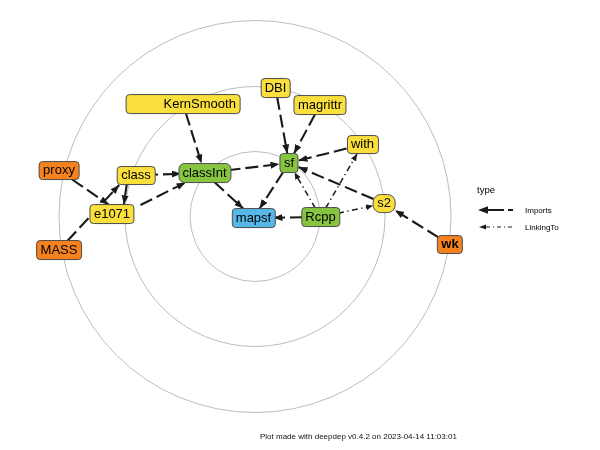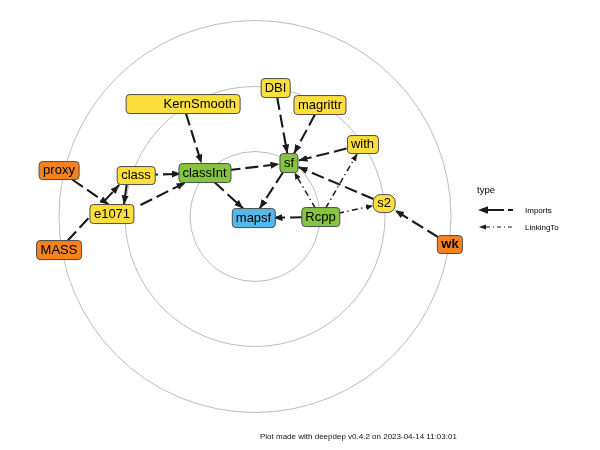--- a/index.html
+++ b/index.html
@@ -57,21 +57,21 @@
         <path d="M438.5,237.3560606060606 L395,210.33333333333334" fill="none" stroke="#1a1a1a" stroke-width="2.1" stroke-dasharray="13 5" marker-end="url(#arr-imp)"></path>
         <path d="M315.25,208 L294.5416666666667,172.5" fill="none" stroke="#1a1a1a" stroke-width="1.5" stroke-dasharray="6 3.5 1.2 3.5" marker-end="url(#arr-link)"></path>
         <path d="M325.71379310344827,208 L356.99655172413793,154" fill="none" stroke="#1a1a1a" stroke-width="1.5" stroke-dasharray="6 3.5 1.2 3.5" marker-end="url(#arr-link)"></path>
         <path d="M338,213.2795275590551 L373,205.83858267716536" fill="none" stroke="#1a1a1a" stroke-width="1.5" stroke-dasharray="6 3.5 1.2 3.5" marker-end="url(#arr-link)"></path>
       </g>
   </svg>
 
   <div id="nodes-layer">
       <div class="node central" style="left: 253.5px; top: 218px;">mapsf</div>
       <div class="node level1" style="left: 289px; top: 163px;">sf</div>
-      <div class="node level1" style="left: 204.5px; top: 173px;">classInt</div>
+      <div class="node level1" style="left: 204.5px; top: 173px; border-radius: 6px;">classInt</div>
       <div class="node level1" style="left: 320.5px; top: 217px;">Rcpp</div>
       <div class="node level2" style="left: 136px; top: 175.5px;">class</div>
       <div class="node level2" style="left: 112px; top: 214px;">e1071</div>
       <div class="node level2" style="left: 183px; top: 104px; padding-left: 37px;">KernSmooth</div>
       <div class="node level2" style="left: 275.5px; top: 88px;">DBI</div>
       <div class="node level2" style="left: 320px; top: 105px;">magrittr</div>
       <div class="node level2" style="left: 362.5px; top: 144.5px;">with</div>
       <div class="node level2" style="left: 384px; top: 203.5px; border-radius: 8px;">s2</div>
       <div class="node level3" style="left: 59px; top: 170.5px;">proxy</div>
       <div class="node level3" style="left: 59px; top: 250px;">MASS</div>

